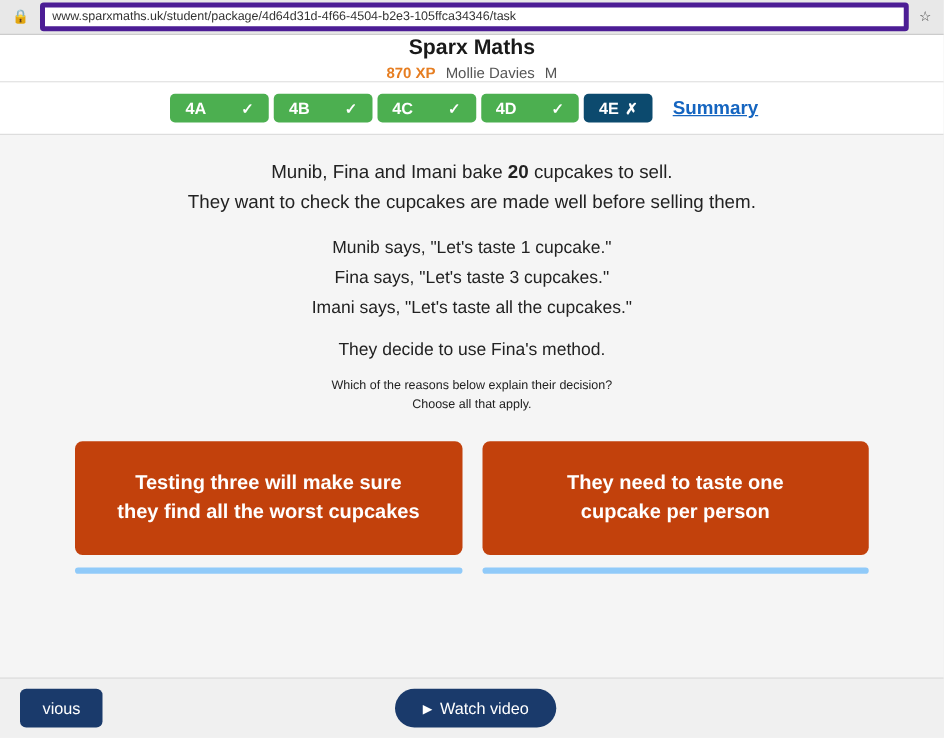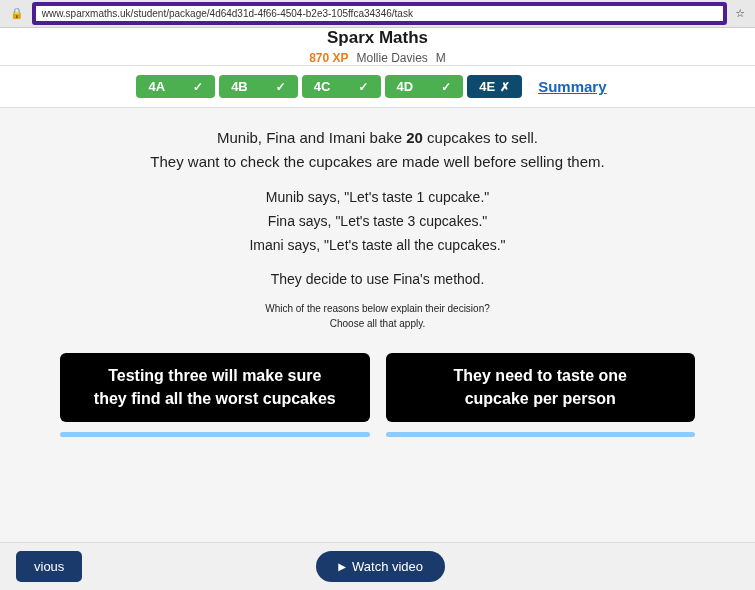--- a/index.html
+++ b/index.html
@@ -155,25 +155,25 @@
       display: flex;
       gap: 16px;
       width: 100%;
       justify-content: center;
       margin-bottom: 10px;
     }
 
     .answer-btn {
       flex: 1;
       max-width: 320px;
-      background: #000000;
+      background: #c2410c;
       color: white;
       border: none;
       border-radius: 6px;
-      padding: 12px 20px;
+      padding: 23px 20px;
       font-size: 16px;
       font-weight: bold;
       text-align: center;
       cursor: pointer;
       line-height: 1.4;
     }
 
     
     .answer-bar {
       flex: 1;

